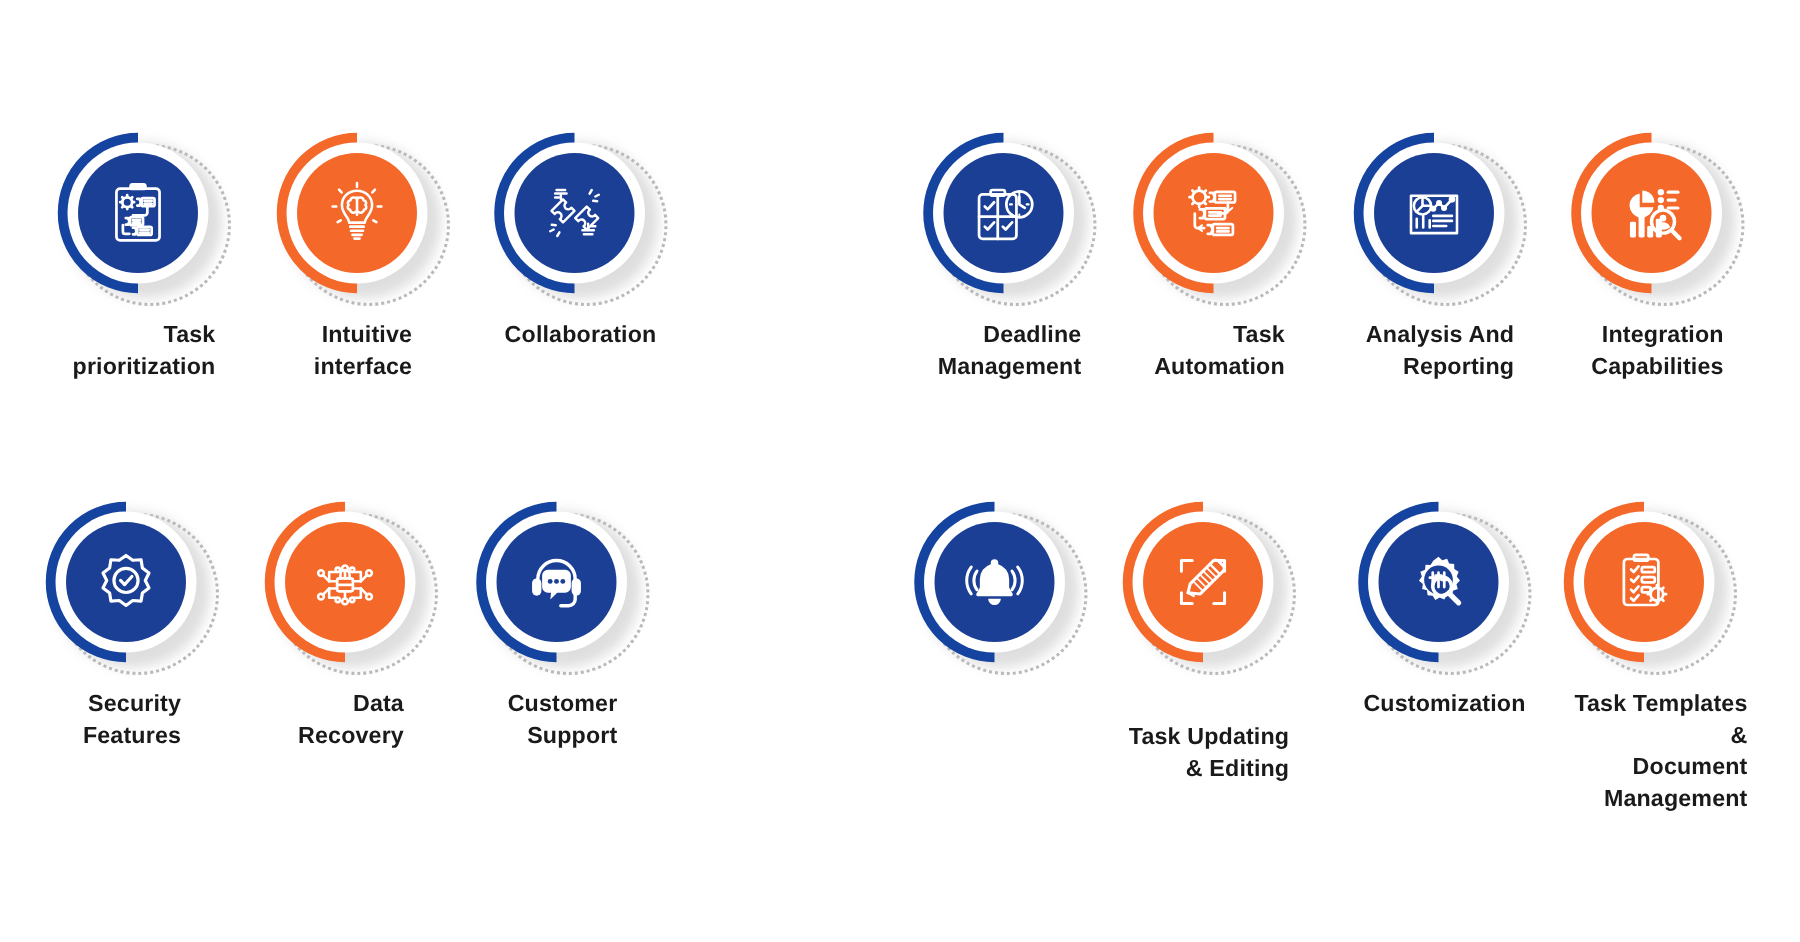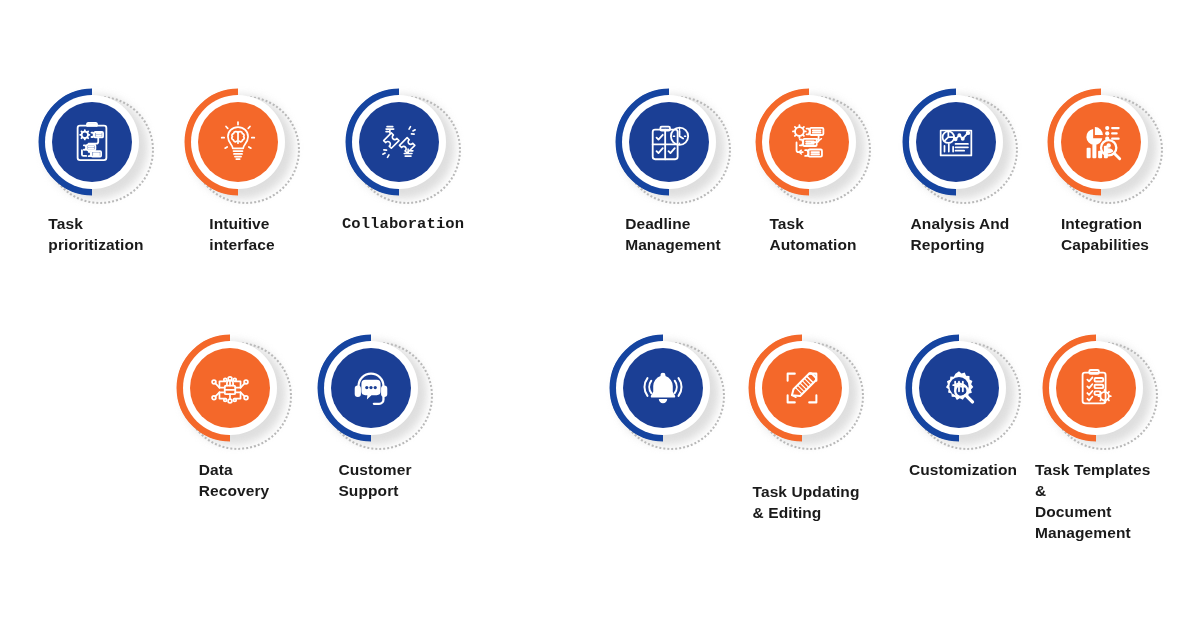--- a/index.html
+++ b/index.html
@@ -38,21 +38,21 @@
   }
   
   .disc{
     position:absolute;left:14px;top:14px;width:80px;height:80px;border-radius:50%;
     display:flex;align-items:center;justify-content:center;
   }
   .disc svg{width:46px;height:46px;display:block;}
 
   
   .caption{
-    margin-top:10px;text-align:left;
+    margin-top:10px;text-align:right;
     font-size:15.5px;font-weight:700;line-height:1.35;
     color:#1a1a1a;letter-spacing:.1px;white-space:pre-line;
   }
 </style>
 </head>
 <body>
 
 <div class="board">
 
   <div class="item" style="left:38px;top:88px;width:116px;">
@@ -104,21 +104,21 @@
           <path d="M24 14.2c-1.2-1.6-4.3-1.3-4.6 1-1.7.2-2.3 2.2-1.2 3.2-1.2 1.1-.7 3.1 1 3.4.2 1.9 2.4 2.6 3.7 1.4"></path>
           <path d="M24 14.2c1.2-1.6 4.3-1.3 4.6 1 1.7.2 2.3 2.2 1.2 3.2 1.2 1.1.7 3.1-1 3.4-.2 1.9-2.4 2.6-3.7 1.4"></path>
           <path d="M24 3.2v2.6M11.5 7.8l1.8 1.9M36.5 7.8l-1.8 1.9M7 19.5h2.6M38.4 19.5H41M10.5 30.4l2.2-1.3M37.5 30.4l-2.2-1.3"></path>
         </svg>
       </div>
     </div>
     <div class="caption">Intuitive
 interface</div>
   </div>
 
-  <div class="item" style="left:345px;top:88px;width:116px;font-family:Liberation Mono, monospace;">
+  <div class="item" style="left:329px;top:88px;width:116px;">
     <div class="badge">
       <div class="shadow"></div>
       <div class="dotring"></div>
       <svg class="arc" viewBox="0 0 108 108">
         <path d="M54 5 A49 49 0 0 0 54 103" fill="none" stroke="#1544a0" stroke-width="9"></path>
       </svg>
       <div class="plate"></div>
       <div class="disc" style="background:#1b3f95;">
         <svg viewBox="0 0 48 48" fill="none" stroke="#ffffff" stroke-width="1.7" stroke-linecap="round" stroke-linejoin="round">
           <path d="M8 22.5l8-8 2.2 2.2a2.6 2.6 0 1 0 3.6 3.6l2.2 2.2-8 8-2.2-2.2a2.6 2.6 0 1 0-3.6-3.6z"></path>
@@ -250,20 +250,39 @@
           <circle cx="27.5" cy="17" r="1.2" fill="#ffffff"></circle>
           <circle cx="31" cy="20.5" r="1.2" fill="#ffffff"></circle>
           <circle cx="36.5" cy="14.5" r="1.4" fill="#ffffff"></circle>
         </svg>
       </div>
     </div>
     <div class="caption">Analysis And
 Reporting</div>
   </div>
 
+  <div class="item" style="left:30px;top:334px;width:116px;">
+    <div class="badge">
+      <div class="shadow"></div>
+      <div class="dotring"></div>
+      <svg class="arc" viewBox="0 0 108 108">
+        <path d="M54 5 A49 49 0 0 0 54 103" fill="none" stroke="#1544a0" stroke-width="9"></path>
+      </svg>
+      <div class="plate"></div>
+      <div class="disc" style="background:#1b3f95;">
+        <svg viewBox="0 0 48 48" fill="none" stroke="#ffffff" stroke-width="2.2" stroke-linecap="round" stroke-linejoin="round">
+          <path d="M24 5.5l4.7 3.4 5.8-.4.9 5.7 4.6 3.5-2.6 5.2 2.6 5.2-4.6 3.5-.9 5.7-5.8-.4L24 40.3l-4.7-3.4-5.8.4-.9-5.7-4.6-3.5 2.6-5.2-2.6-5.2 4.6-3.5.9-5.7 5.8.4z"></path>
+          <circle cx="24" cy="22.9" r="8.4"></circle>
+          <path d="M20.2 22.9l2.8 2.9 5.1-5.6"></path>
+        </svg>
+      </div>
+    </div>
+    <div class="caption">Security
+Features</div>
+  </div>
 
   <div class="item" style="left:176px;top:334px;width:116px;">
     <div class="badge">
       <div class="shadow"></div>
       <div class="dotring"></div>
       <svg class="arc" viewBox="0 0 108 108">
         <path d="M54 5 A49 49 0 0 0 54 103" fill="none" stroke="#f4682a" stroke-width="9"></path>
       </svg>
       <div class="plate"></div>
       <div class="disc" style="background:#f4682a;">

